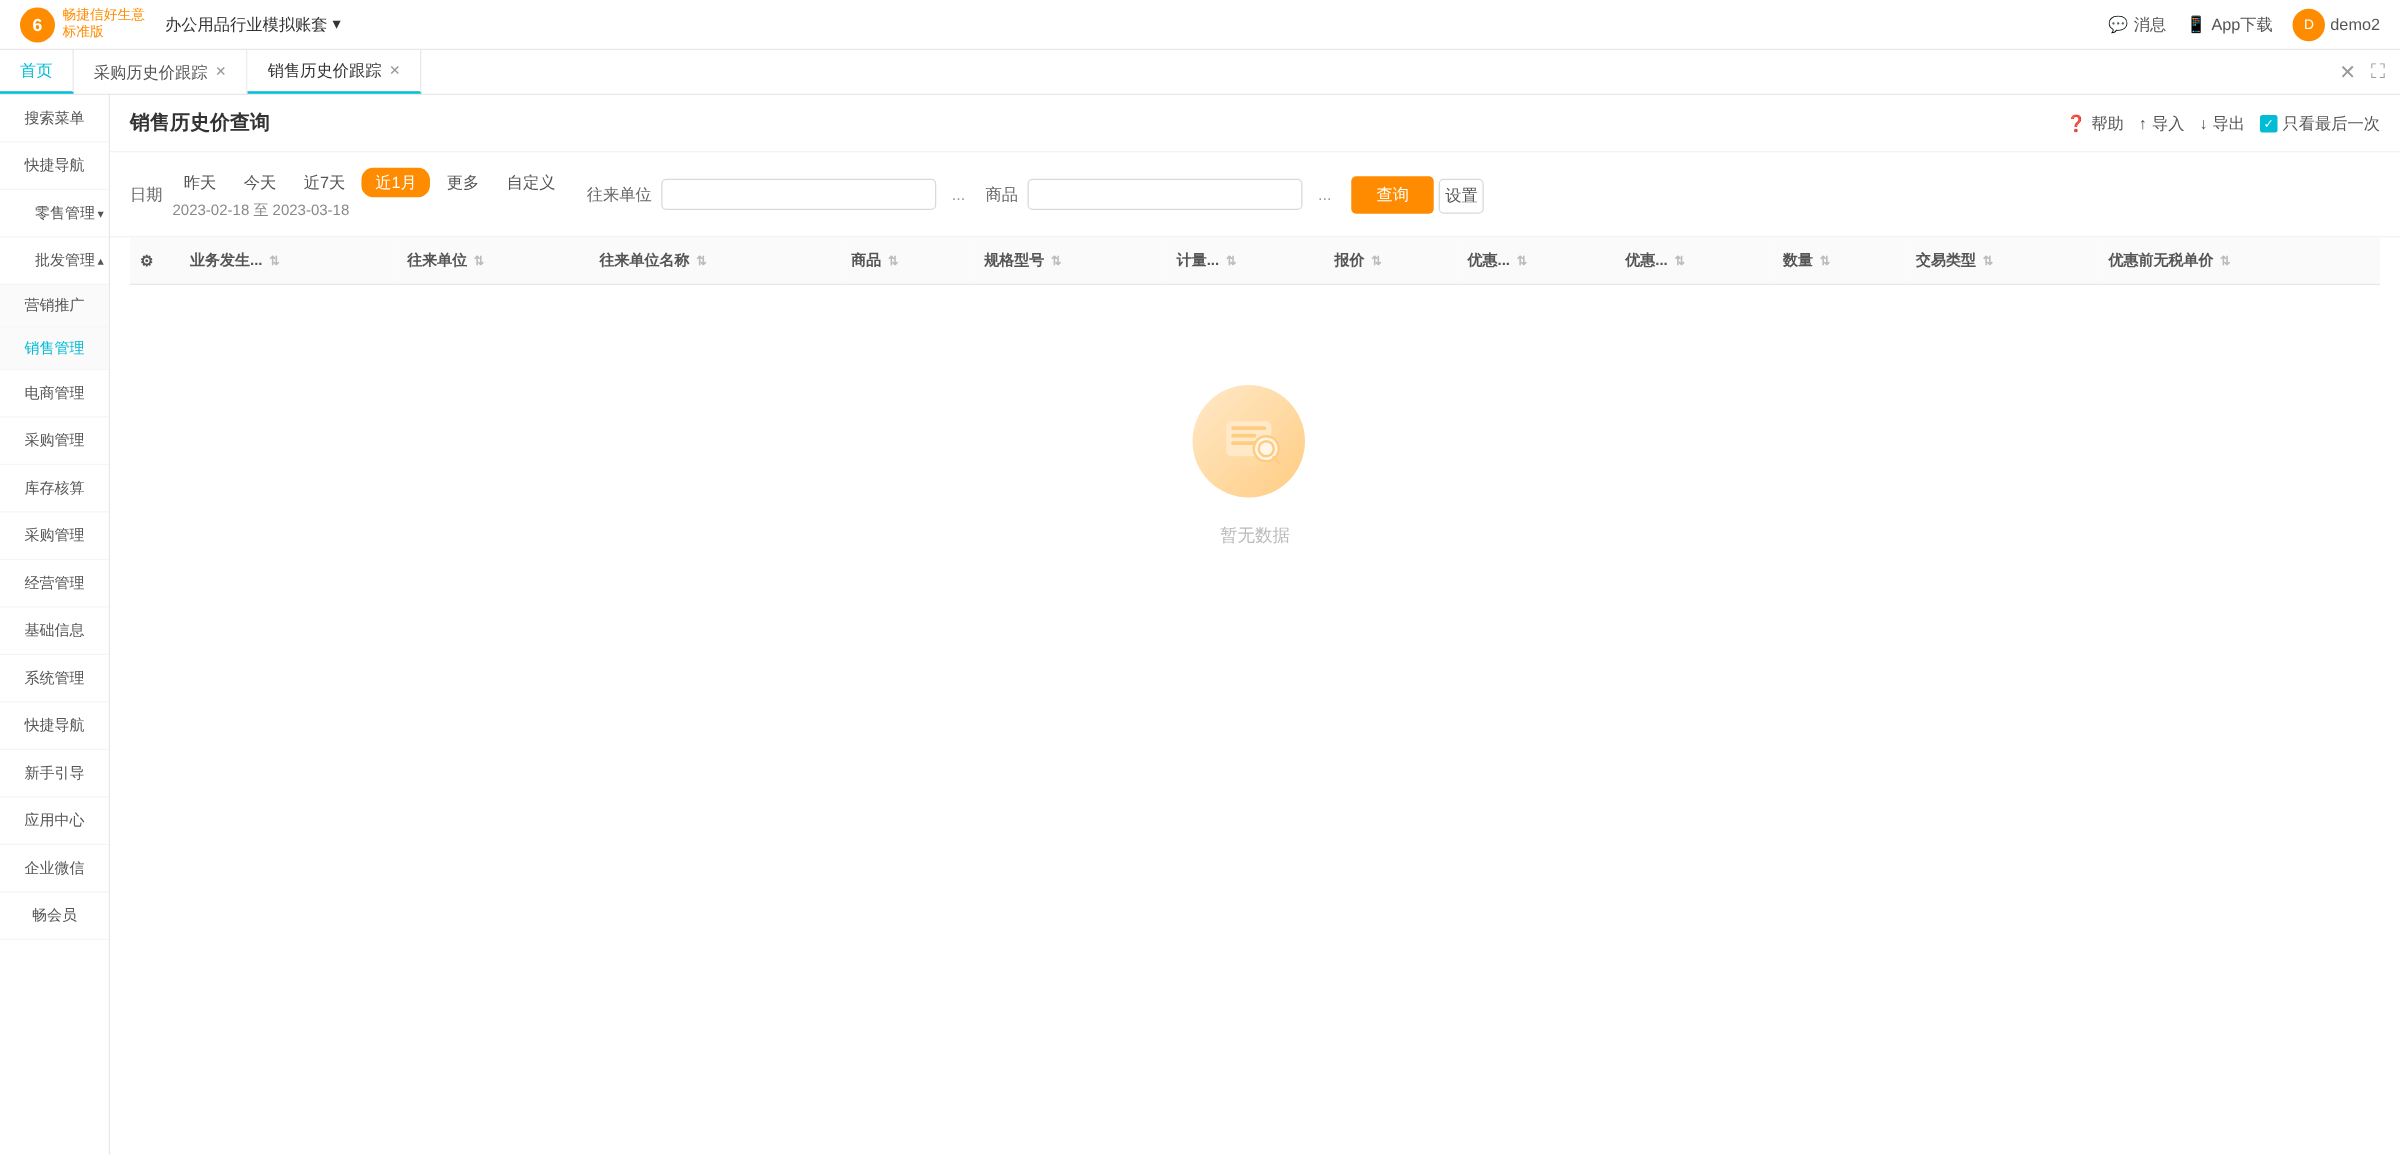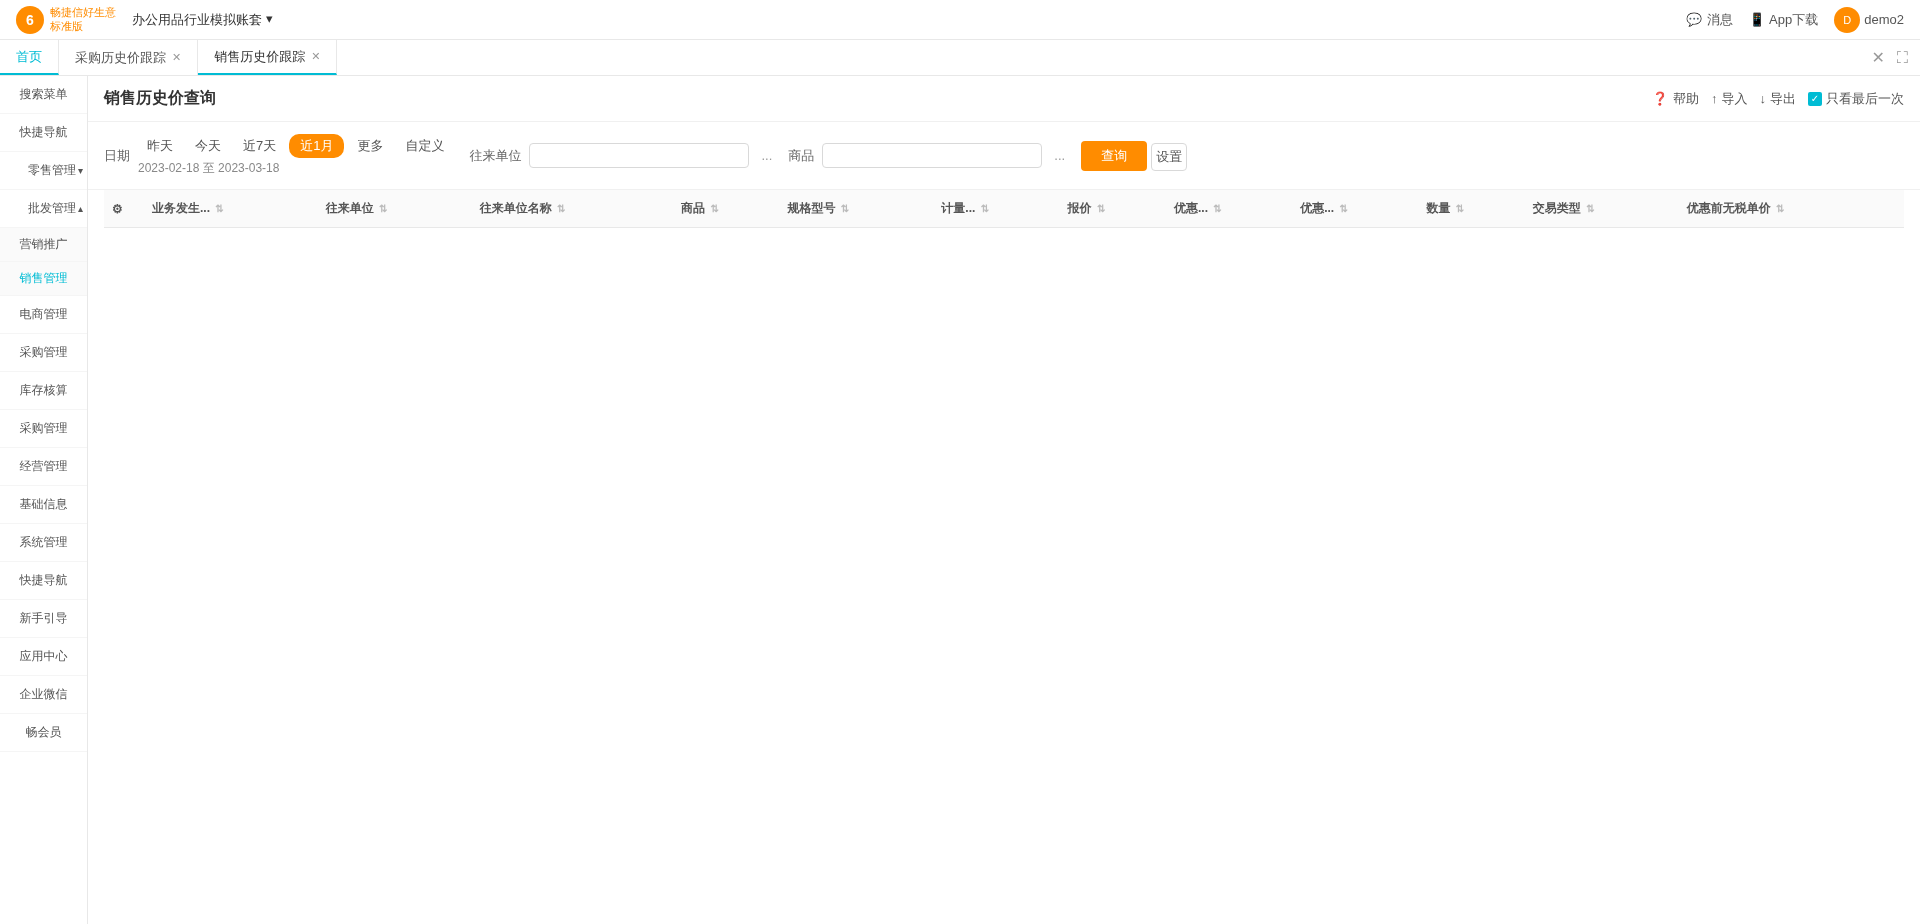--- a/index.html
+++ b/index.html
@@ -386,16 +386,33 @@
               <span>优惠前无税单价</span>
               <span class="sort-icon">⇅</span>
             </th>
           </tr>
         </thead>
         <tbody>
           
         </tbody>
       </table>
 
+      <div class="empty-state">
+        <div class="empty-icon">
+          <div class="empty-image">
+            <svg width="60" height="60" viewBox="0 0 60 60" fill="none">
+              <ellipse cx="30" cy="42" rx="22" ry="8" fill="#ffcc80" opacity="0.4"></ellipse>
+              <rect x="12" y="14" width="36" height="28" rx="4" fill="#ffe0b2"></rect>
+              <rect x="16" y="18" width="28" height="3" rx="1.5" fill="#ffb74d"></rect>
+              <rect x="16" y="24" width="20" height="3" rx="1.5" fill="#ffb74d"></rect>
+              <rect x="16" y="30" width="24" height="3" rx="1.5" fill="#ffb74d"></rect>
+              <circle cx="44" cy="36" r="10" fill="#fff3e0" stroke="#ffb74d" stroke-width="2"></circle>
+              <circle cx="44" cy="36" r="6" fill="none" stroke="#ffb74d" stroke-width="2"></circle>
+              <line x1="50" y1="43" x2="54" y2="47" stroke="#ffb74d" stroke-width="2.5" stroke-linecap="round"></line>
+            </svg>
+          </div>
+        </div>
+        <span>暂无数据</span>
+      </div>
     </div>
 
   </div>
 </div>
 
 </body></html>

